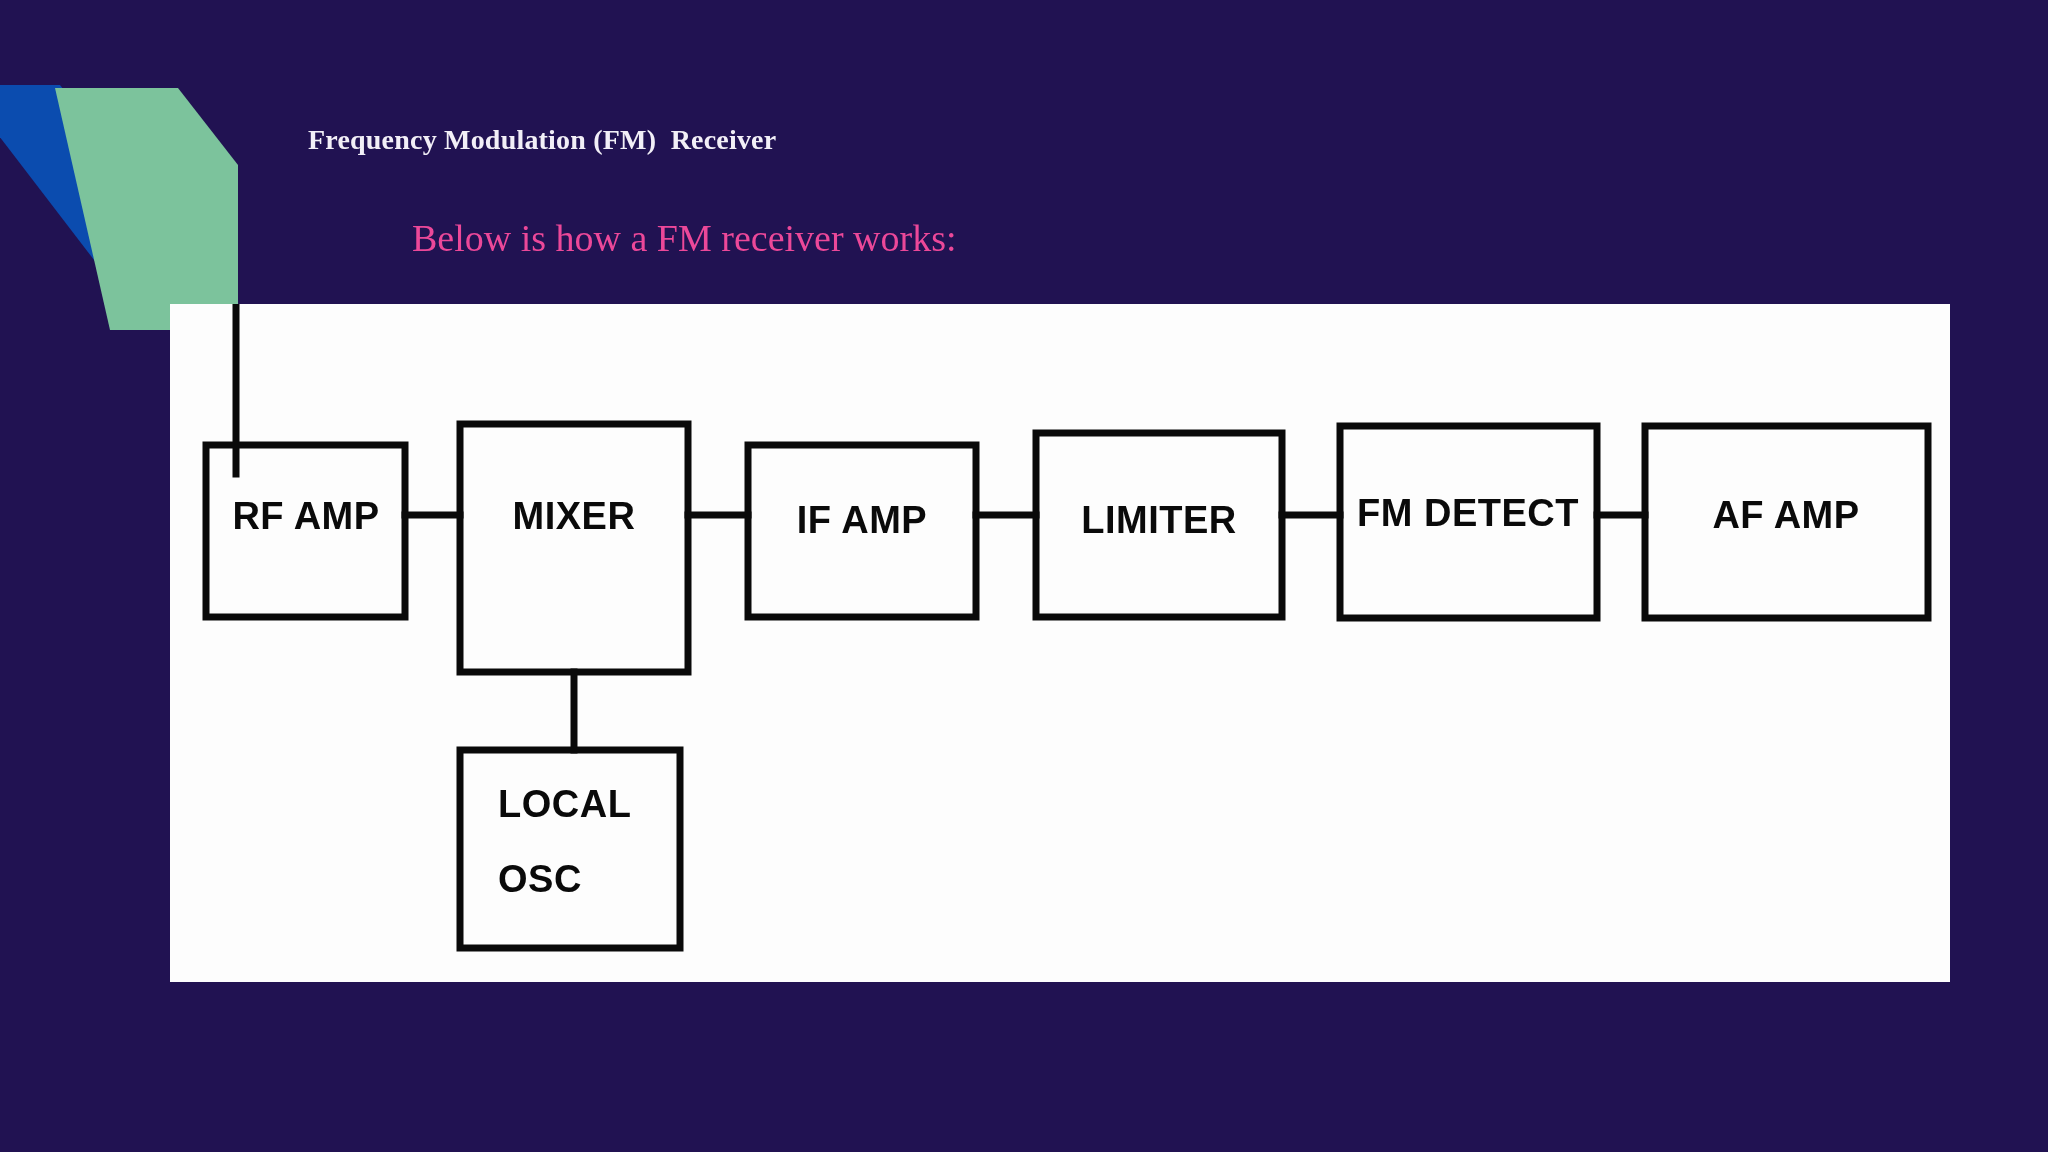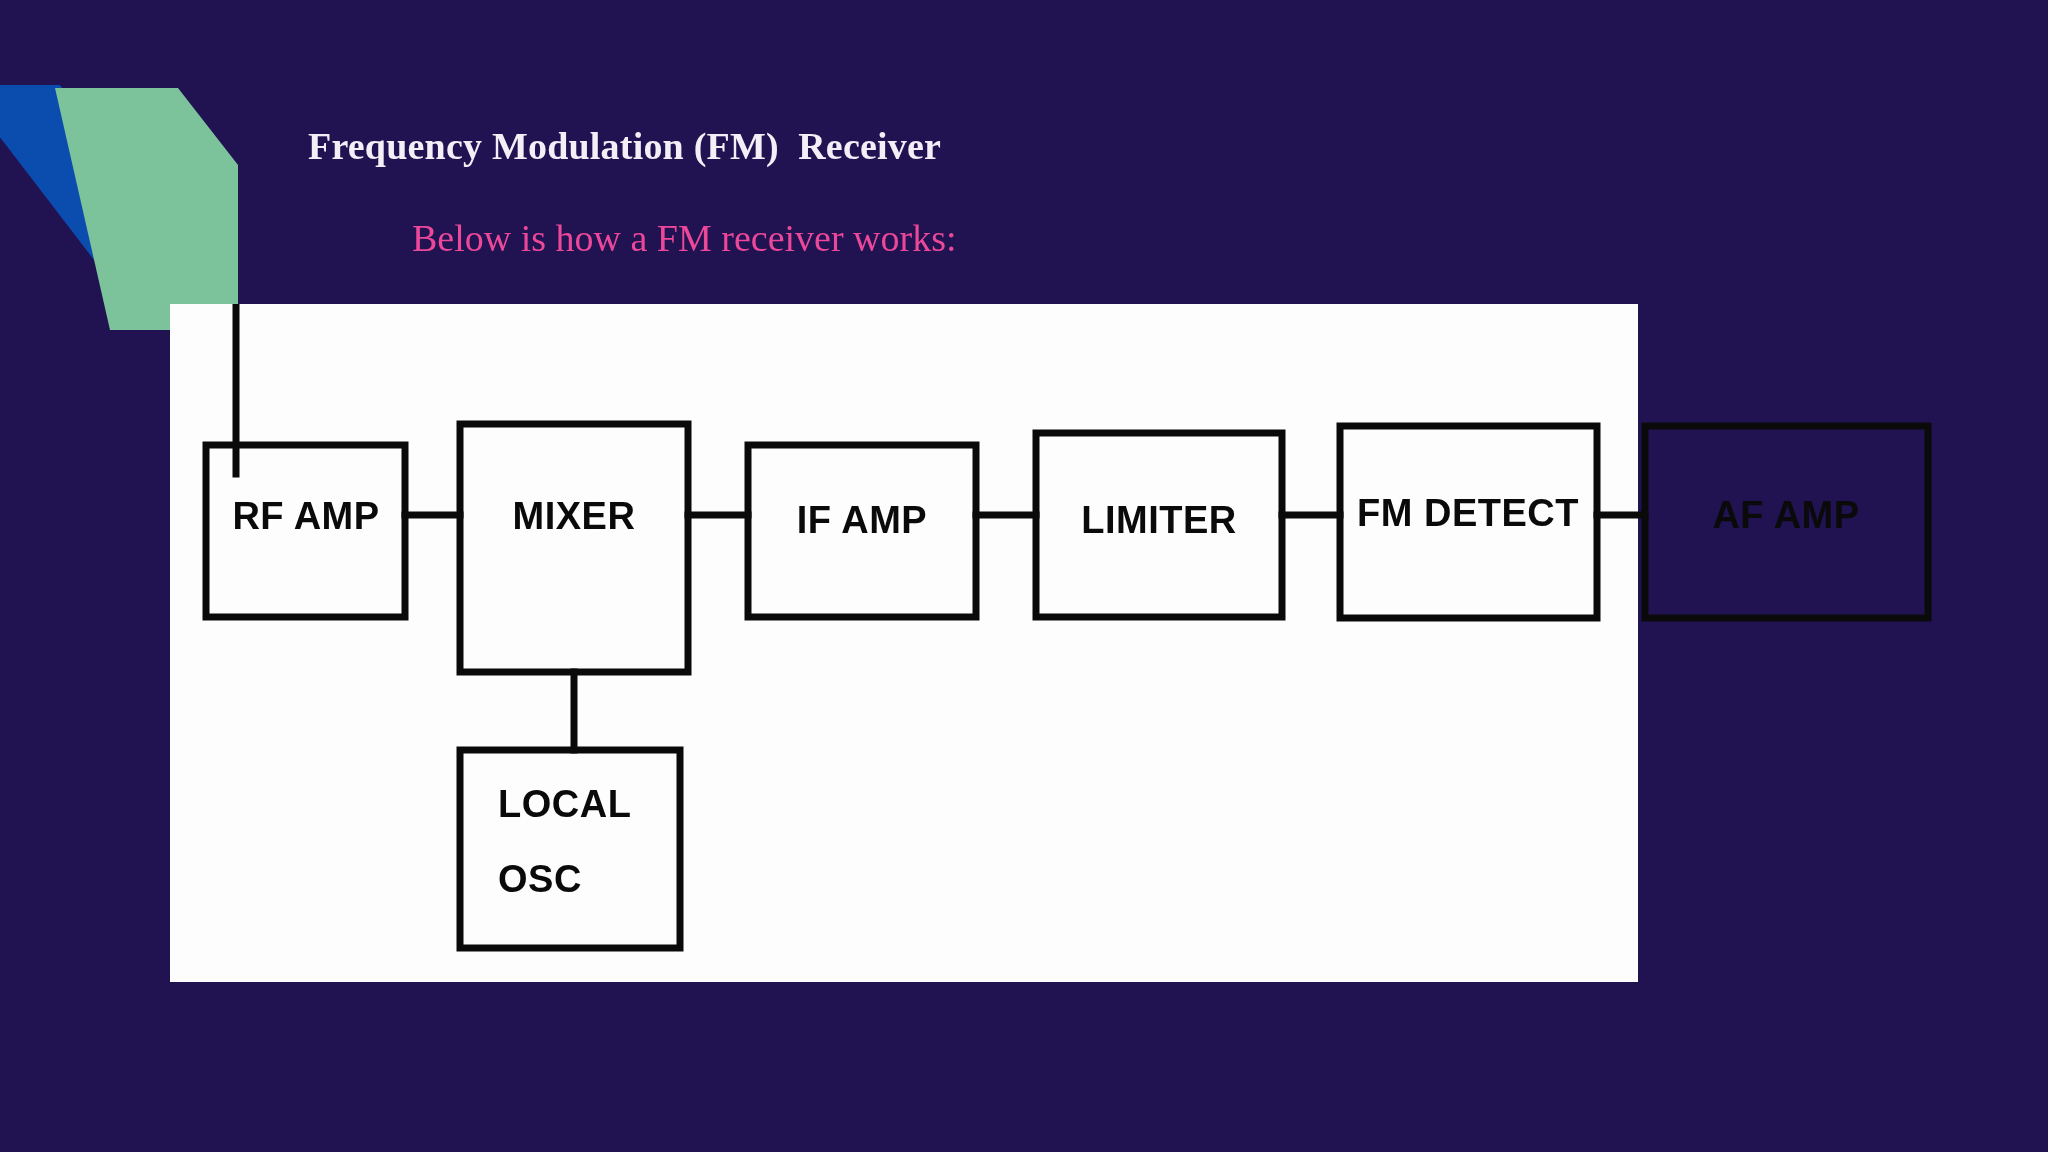--- a/index.html
+++ b/index.html
@@ -30,41 +30,41 @@
   #deco svg { display: block; }
 
   
   .slide-title {
     position: absolute;
     left: 308px;
     top: 124px;
     color: #f2eff7;
     font-family: "Liberation Serif", serif;
     font-weight: bold;
-    font-size: 38px;
+    font-size: 28px;
     letter-spacing: 0.2px;
     white-space: pre;
   }
   .slide-subtitle {
     position: absolute;
     left: 412px;
     top: 216px;
     color: #ec4899;
     font-family: "Liberation Serif", serif;
     font-weight: normal;
     font-size: 38px;
     white-space: pre;
   }
 
   
   #panel {
     position: absolute;
     left: 170px;
     top: 304px;
-    width: 1468px;
+    width: 1780px;
     height: 678px;
     background: #fdfdfd;
   }
   #diagram {
     position: absolute;
     left: 0;
     top: 0;
     width: 1780px;
     height: 678px;
     display: block;

